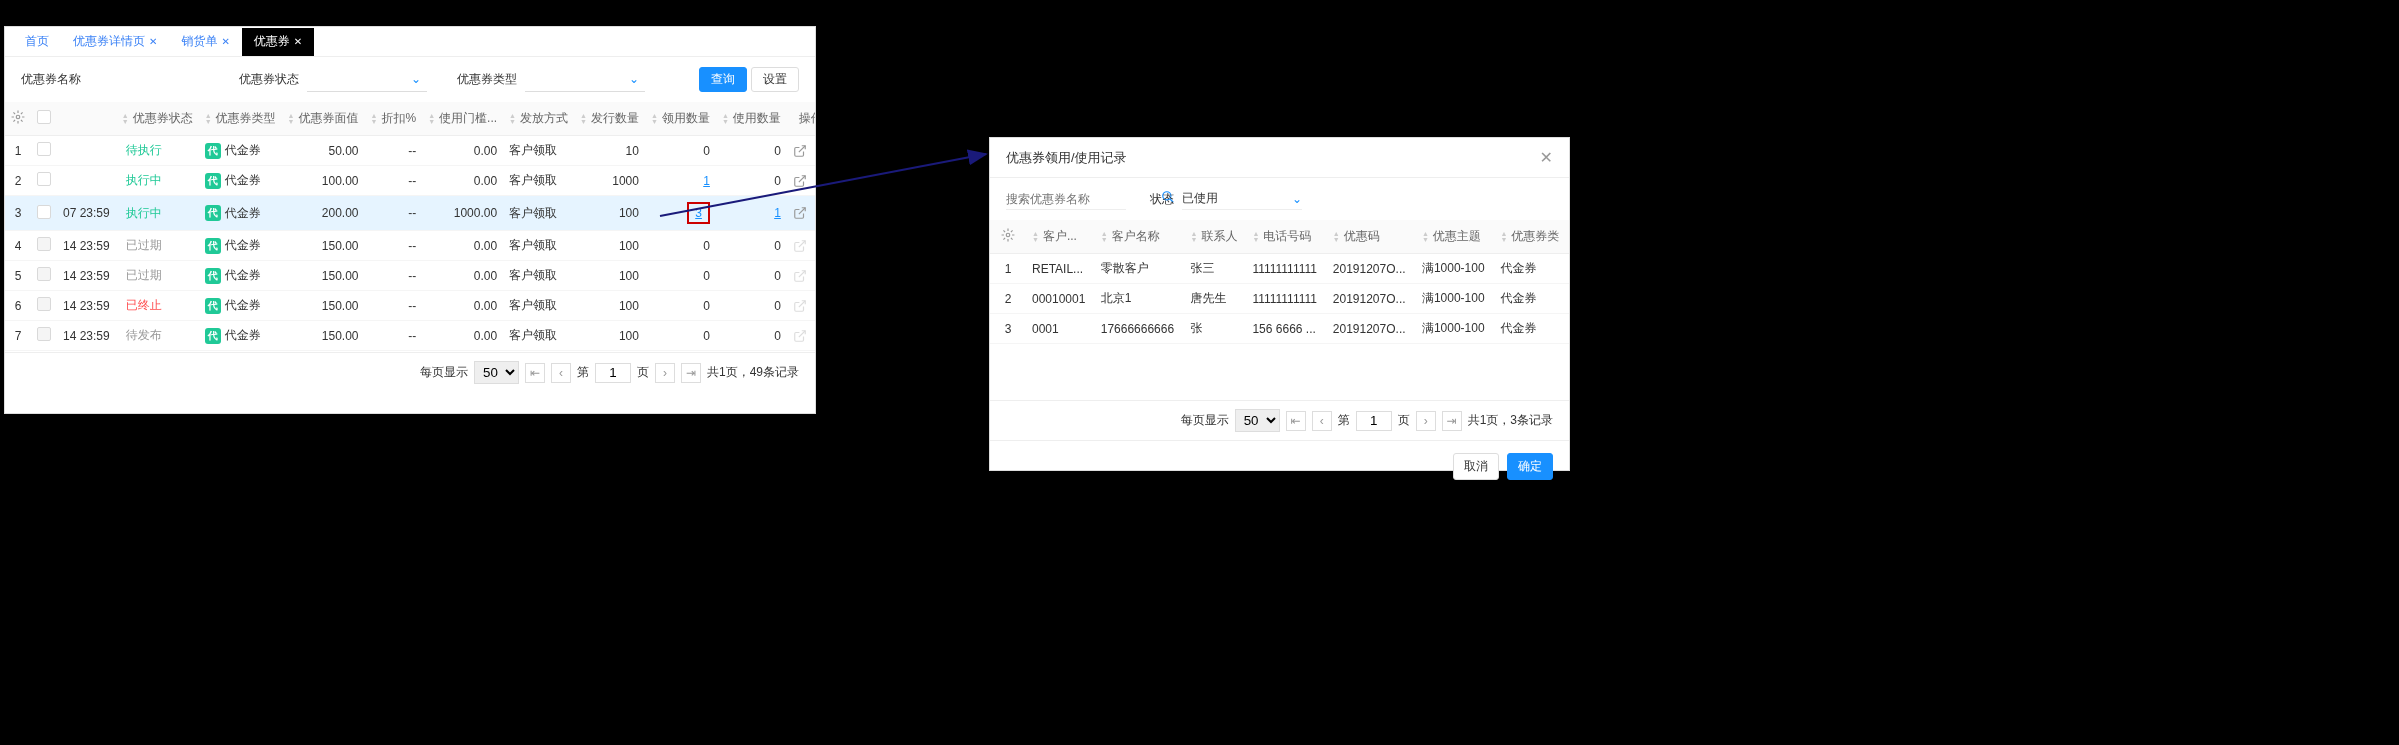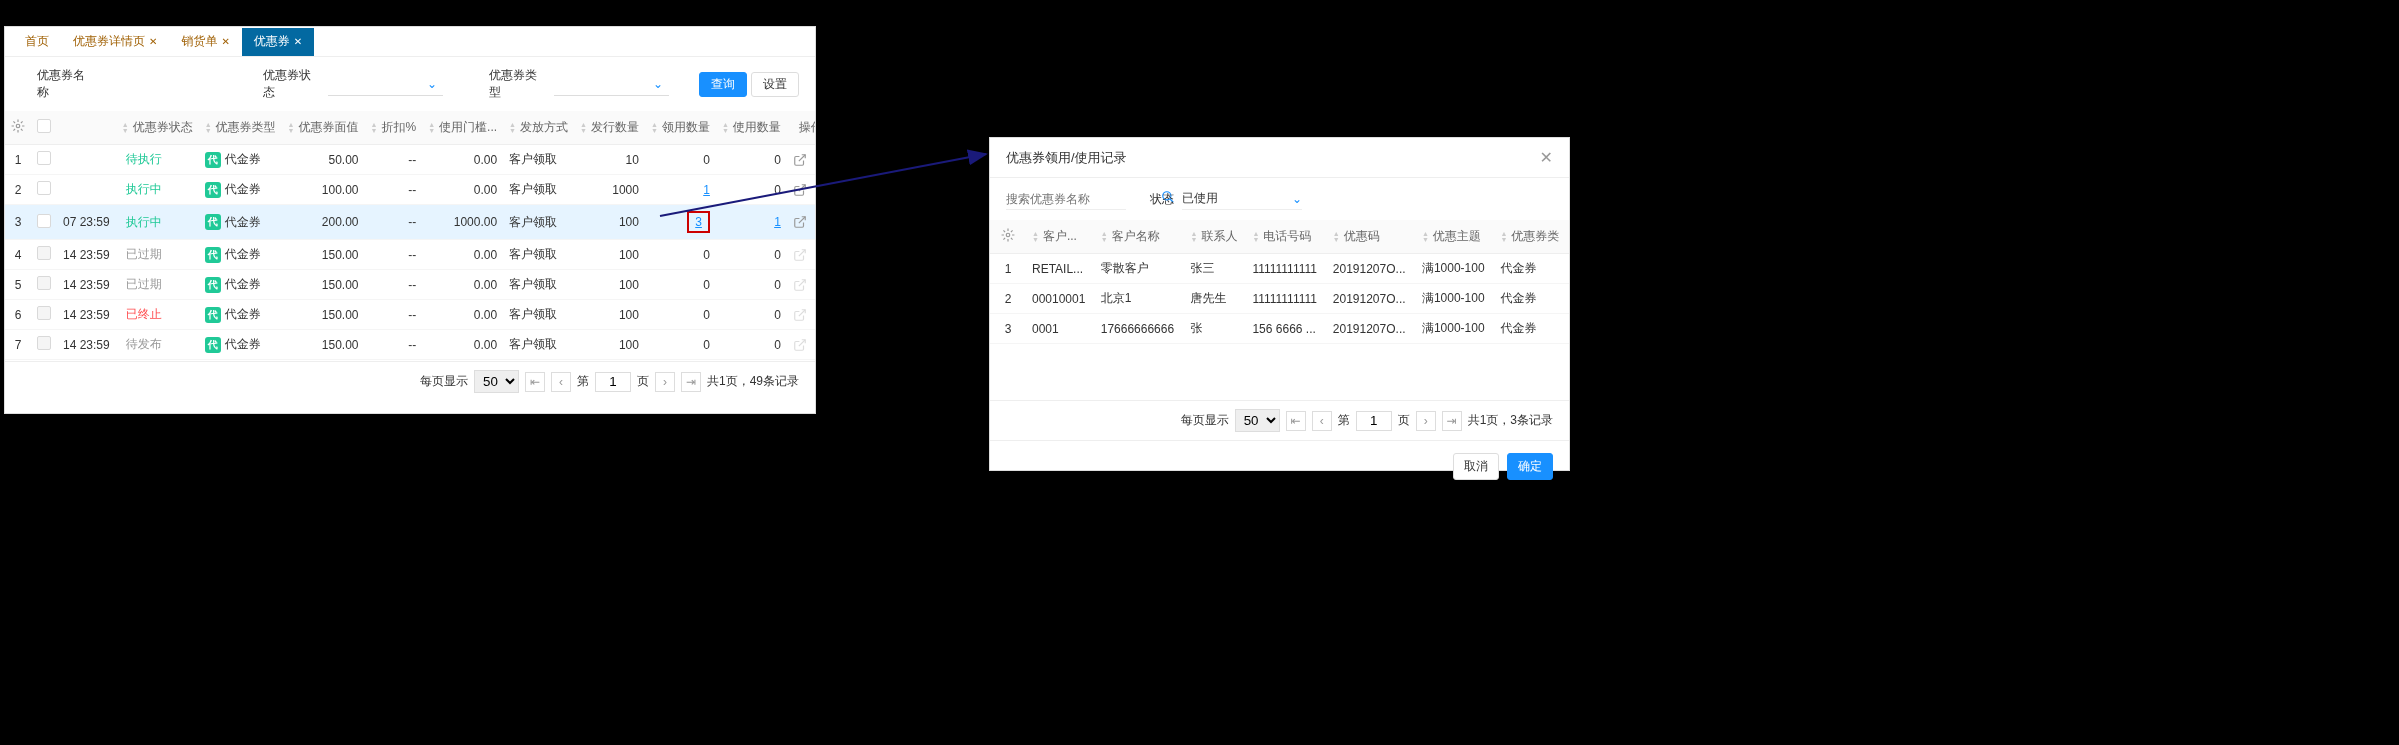--- a/index.html
+++ b/index.html
@@ -4,36 +4,36 @@
   <style>
     * { margin: 0; padding: 0; box-sizing: border-box; }
     body { font-family: "Microsoft YaHei", Arial, sans-serif; background: #000; font-size: 12px; color: #333; position: relative; width: 2399px; height: 745px; }
     
     .panel { position: absolute; background: #fff; border: 1px solid #ddd; }
     .left-panel { left: 4px; top: 26px; width: 812px; height: 388px; }
     .right-panel { left: 989px; top: 137px; width: 581px; height: 334px; }
     
     
     .tabs { display: flex; height: 30px; border-bottom: 1px solid #eee; align-items: center; padding-left: 8px; }
-    .tab { padding: 0 12px; height: 28px; display: flex; align-items: center; font-size: 12px; color: #a16207; position: relative; cursor: pointer; }
-    .tab.active { background: #0369a1; color: #fff; }
+    .tab { padding: 0 12px; height: 28px; display: flex; align-items: center; font-size: 12px; color: #3b82f6; position: relative; cursor: pointer; }
+    .tab.active { background: #000000; color: #fff; }
     .tab .close { margin-left: 4px; font-size: 10px; }
     
     
     .panel-header { display: flex; justify-content: space-between; align-items: center; padding: 8px 16px; border-bottom: 1px solid #eee; }
     .panel-title { font-size: 16px; font-weight: 500; }
     .header-actions { display: flex; gap: 8px; }
     .btn { padding: 4px 10px; border: 1px solid #ddd; border-radius: 3px; font-size: 12px; cursor: pointer; background: #fff; display: inline-flex; align-items: center; gap: 4px; }
     .btn-disabled { color: #ccc; }
     .btn-primary { background: #1890ff; color: #fff; border-color: #1890ff; }
     
     
     .filters { display: flex; padding: 10px 16px; gap: 30px; align-items: center; }
     .filter-item { display: flex; align-items: center; gap: 8px; }
-    .filter-label { font-size: 12px; color: #333; margin-left: 16px; }
+    .filter-label { font-size: 12px; color: #333; }
     .filter-input { width: 120px; height: 24px; border: none; border-bottom: 1px solid transparent; }
     .filter-select { width: 120px; height: 24px; border: none; border-bottom: 1px solid #ddd; display: flex; align-items: center; justify-content: flex-end; color: #999; cursor: pointer; padding-right: 6px; }
     .filter-actions { margin-left: auto; display: flex; flex-direction: row; gap: 4px; }
     .filter-actions .btn { min-width: 48px; justify-content: center; padding: 3px 10px; }
     
     
     .table-wrapper { overflow-x: auto; overflow-y: auto; height: 250px; }
     .tbl { width: 100%; border-collapse: collapse; font-size: 12px; }
     .tbl th { background: #fafafa; padding: 8px 6px; text-align: left; font-weight: normal; color: #666; border-bottom: 1px solid #eee; white-space: nowrap; position: sticky; top: 0; }
     .tbl th.num, .tbl td.num { text-align: right; }

